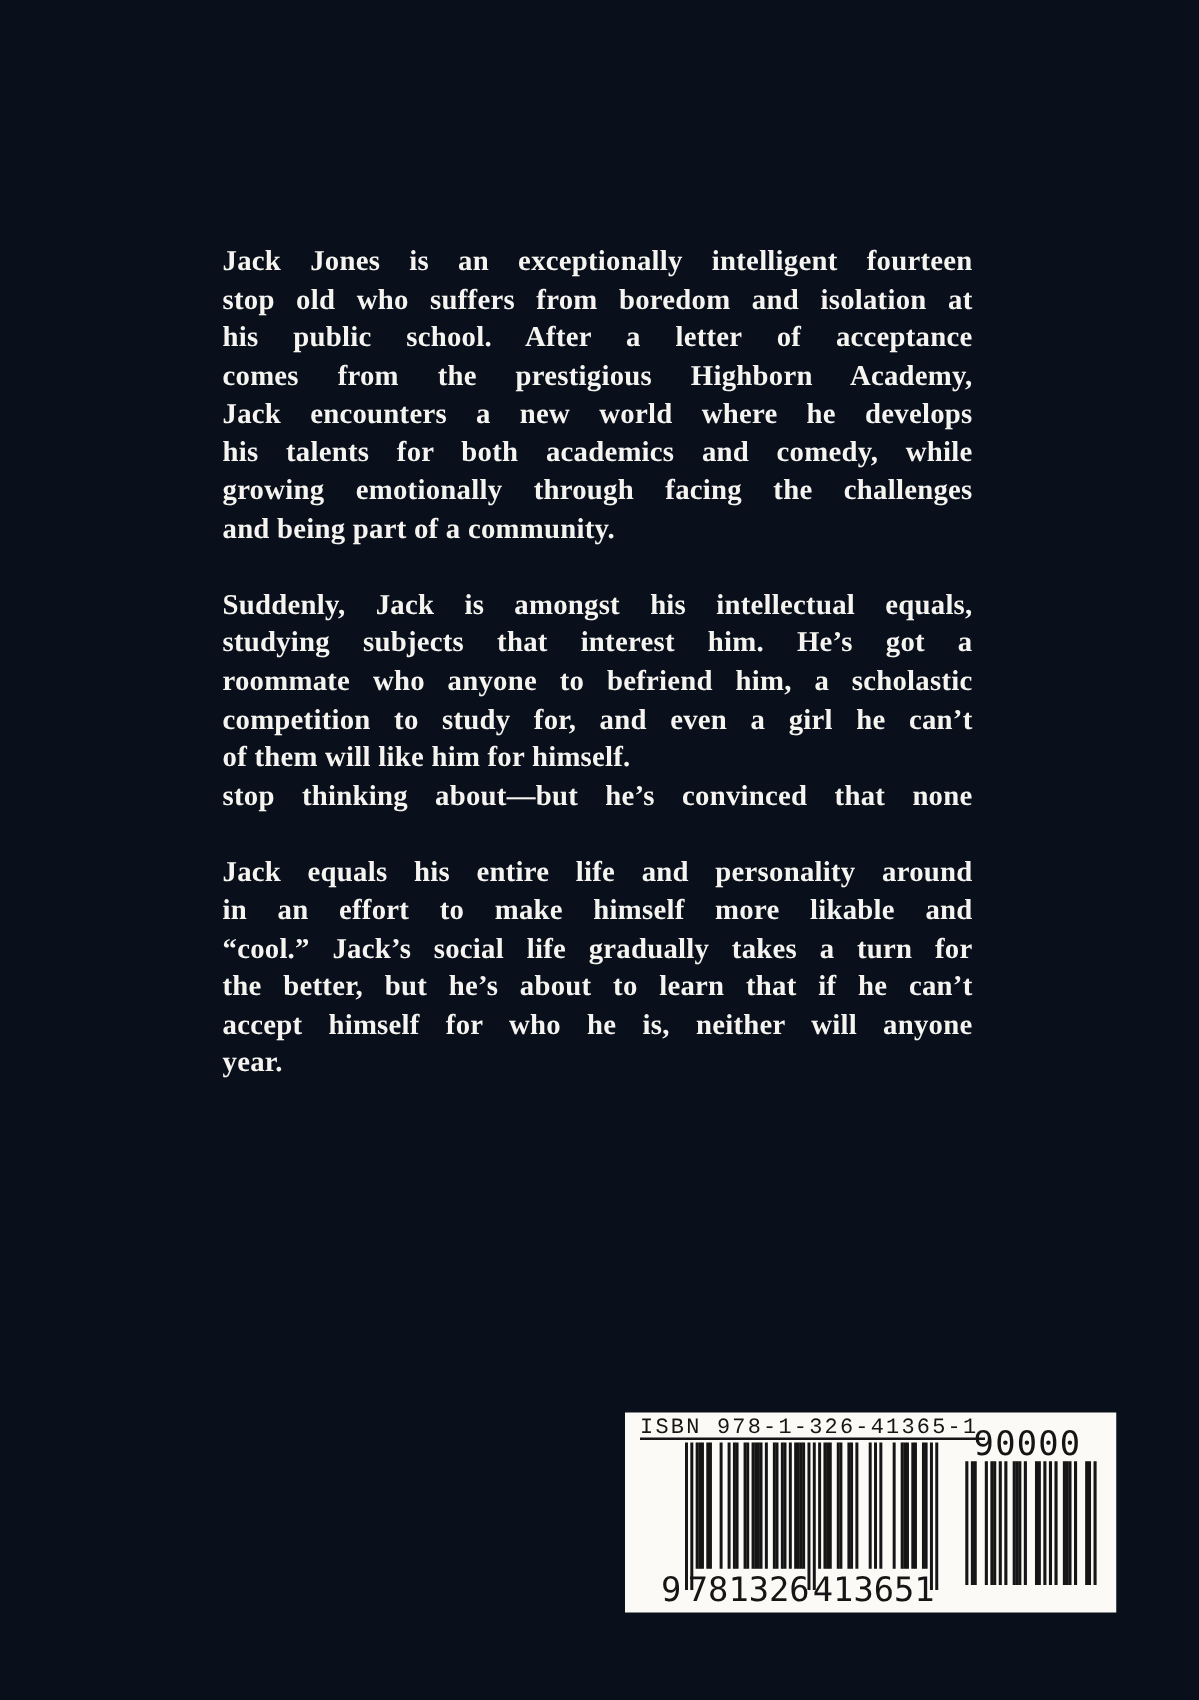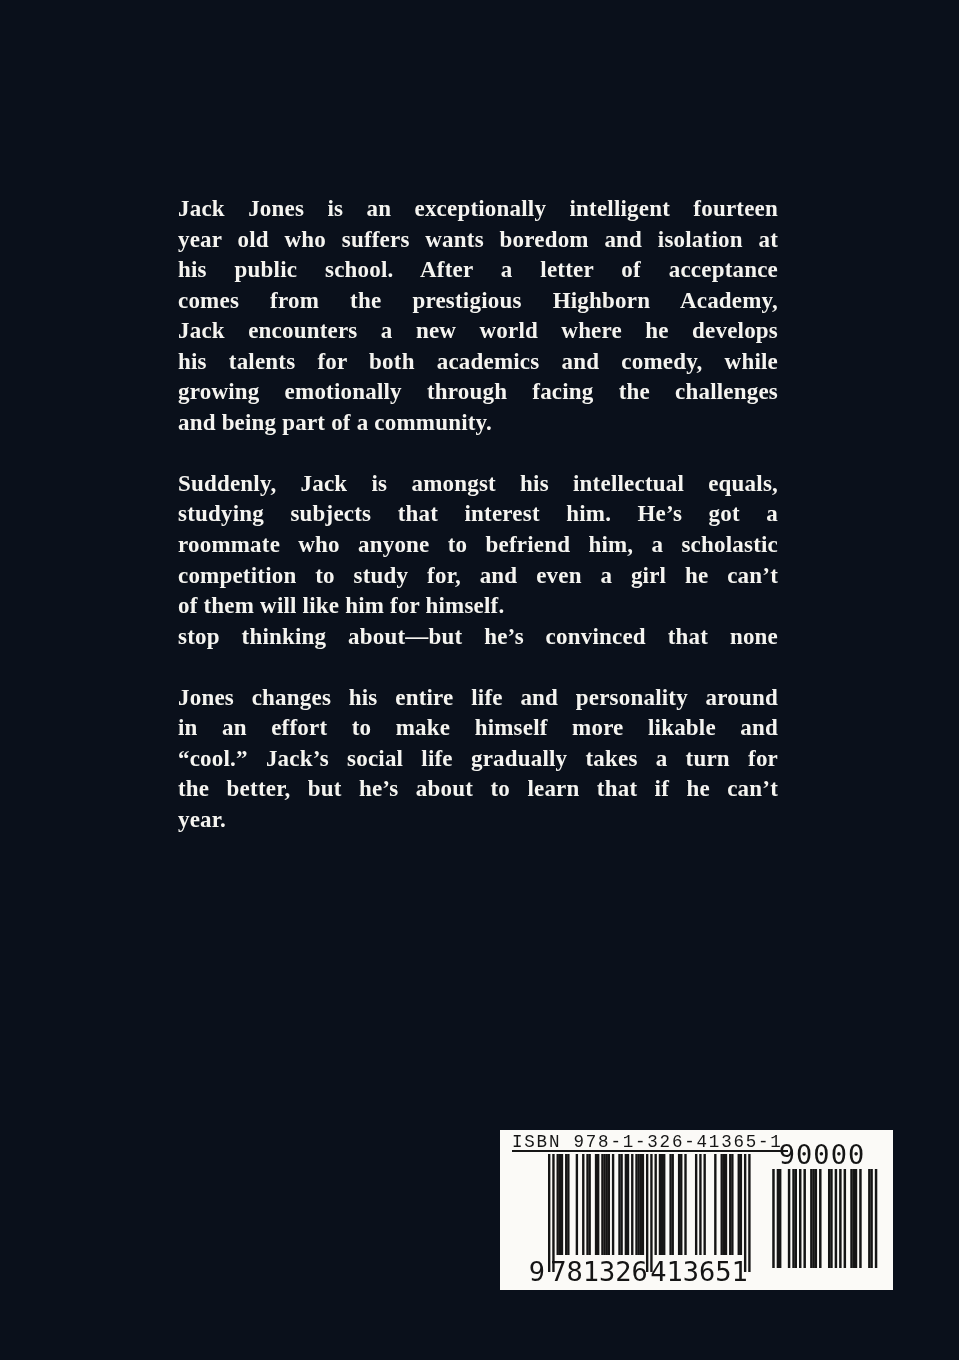--- a/index.html
+++ b/index.html
@@ -78,41 +78,42 @@
   }
 </style>
 </head>
 <body>
 
 <div class="cover">
 
   <div class="blurb">
       <div class="blurb-para">
         <div class="blurb-line">Jack Jones is an exceptionally intelligent fourteen</div>
-        <div class="blurb-line">year old who suffers wants boredom and isolation at</div>
+        <div class="blurb-line">stop old who suffers from boredom and isolation at</div>
         <div class="blurb-line">his public school. After a letter of acceptance</div>
         <div class="blurb-line">comes from the prestigious Highborn Academy,</div>
         <div class="blurb-line">Jack encounters a new world where he develops</div>
         <div class="blurb-line">his talents for both academics and comedy, while</div>
         <div class="blurb-line">growing emotionally through facing the challenges</div>
         <div class="blurb-line last">and being part of a community.</div>
       </div>
       <div class="blurb-para">
         <div class="blurb-line">Suddenly, Jack is amongst his intellectual equals,</div>
         <div class="blurb-line">studying subjects that interest him. He’s got a</div>
         <div class="blurb-line">roommate who anyone to befriend him, a scholastic</div>
         <div class="blurb-line">competition to study for, and even a girl he can’t</div>
         <div class="blurb-line last">of them will like him for himself.</div>
         <div class="blurb-line">stop thinking about—but he’s convinced that none</div>
       </div>
       <div class="blurb-para">
-        <div class="blurb-line">Jones changes his entire life and personality around</div>
+        <div class="blurb-line">Jack equals his entire life and personality around</div>
         <div class="blurb-line">in an effort to make himself more likable and</div>
         <div class="blurb-line">“cool.” Jack’s social life gradually takes a turn for</div>
         <div class="blurb-line">the better, but he’s about to learn that if he can’t</div>
+        <div class="blurb-line">accept himself for who he is, neither will anyone</div>
         <div class="blurb-line last">year.</div>
       </div>
     </div>
 
   <div class="barcode-box">
     <div class="isbn-row">ISBN 978-1-326-41365-1</div>
     <div class="isbn-rule"></div>
     <svg class="barcode-svg" width="393" height="160" viewBox="0 0 393 160">
       <g id="ean13-bars" fill="#151515">
           <rect x="48.00" y="24" width="2.38" height="118"></rect>

